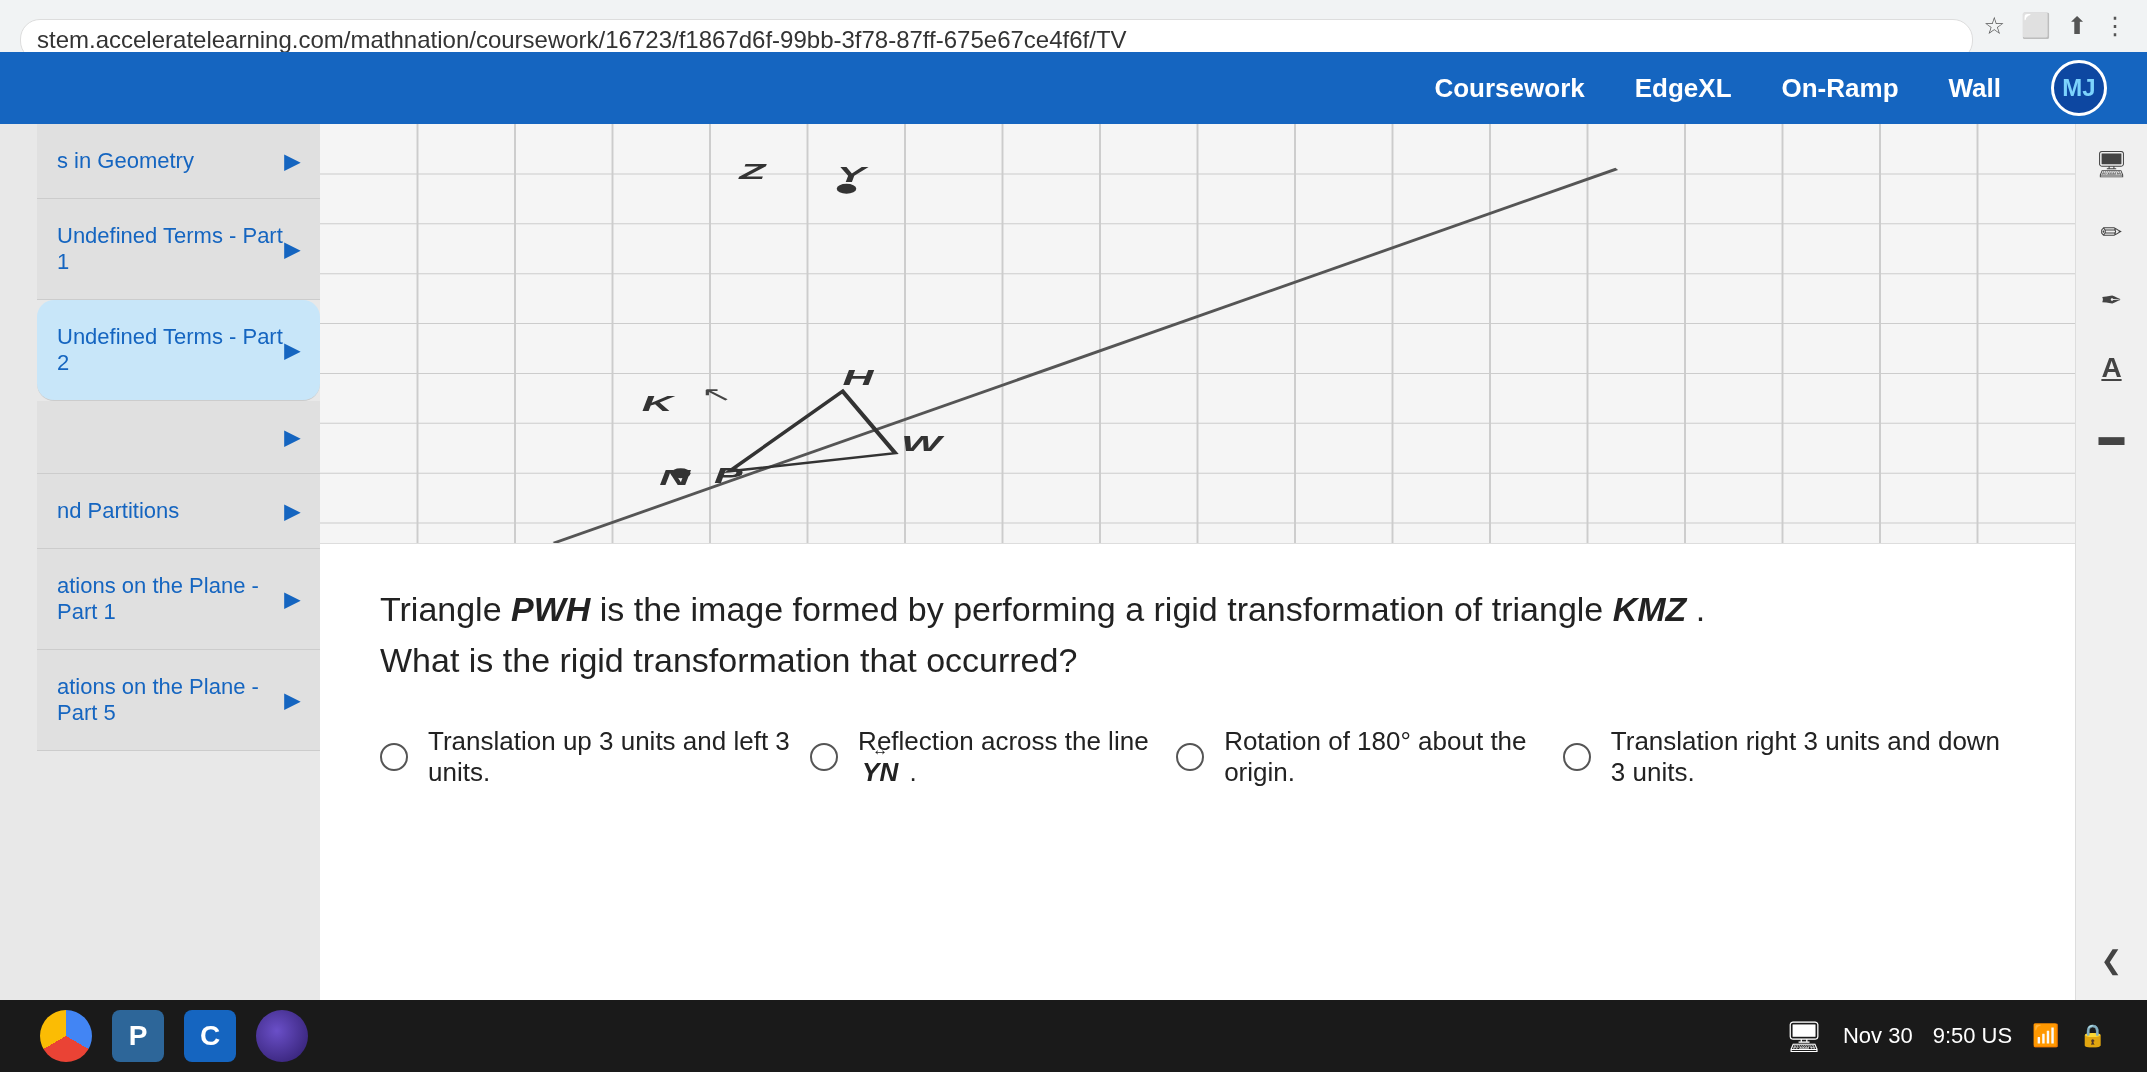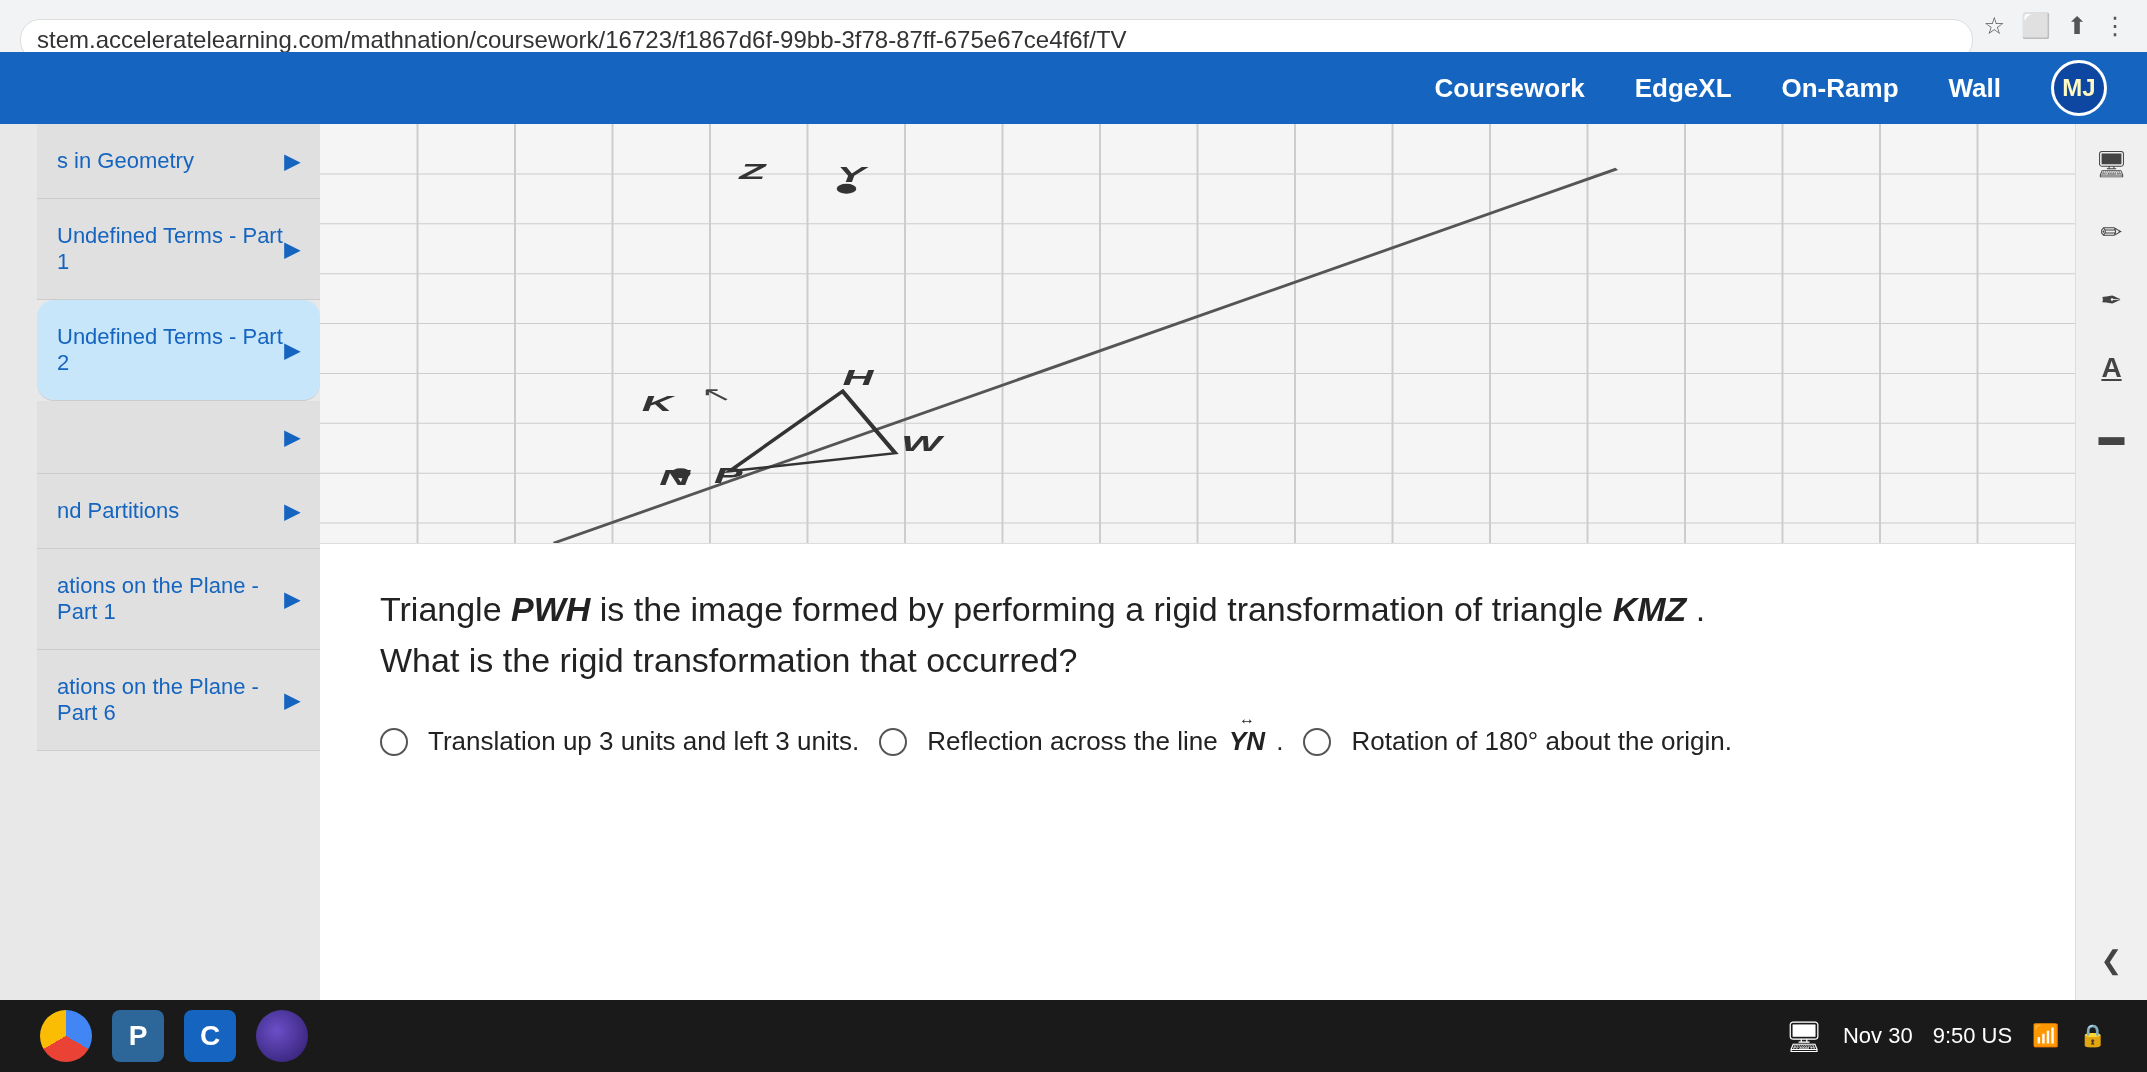--- a/index.html
+++ b/index.html
@@ -60,21 +60,21 @@
     }
     .nav-avatar {
       background: #0d47a1;
       border: 3px solid white;
       border-radius: 50%;
       width: 56px;
       height: 56px;
       display: flex;
       align-items: center;
       justify-content: center;
-      color: #fef9c3;
+      color: #7dd3fc;
       font-size: 24px;
       font-weight: bold;
     }
 
     
     .main-area {
       display: flex;
       flex: 1;
       overflow: hidden;
     }
@@ -311,21 +311,21 @@
     </div>
     <div class="sidebar-item">
       <span class="sidebar-item-label">nd Partitions</span>
       <span class="sidebar-arrow">▶</span>
     </div>
     <div class="sidebar-item">
       <span class="sidebar-item-label">ations on the Plane - Part 1</span>
       <span class="sidebar-arrow">▶</span>
     </div>
     <div class="sidebar-item">
-      <span class="sidebar-item-label">ations on the Plane - Part 6</span>
+      <span class="sidebar-item-label">ations on the Plane - Part 5</span>
       <span class="sidebar-arrow">▶</span>
     </div>
   </div>
 
   <div class="content-area">
 
     <div class="graph-area">
       <svg class="graph-canvas" viewBox="0 0 900 420" preserveAspectRatio="none">
 
         <line x1="0" y1="50" x2="900" y2="50" stroke="#ccc" stroke-width="1"></line>
@@ -399,20 +399,24 @@
             Reflection across the line <span style="position:relative; display:inline-block; margin: 0 4px;">
               <span style="position:absolute; top:-16px; left:0; right:0; text-align:center; font-size:16px;">↔</span>
               <em><strong>YN</strong></em>
             </span> .
           </span>
         </li>
         <li class="option-item">
           <div class="option-radio"></div>
           <span>Rotation of 180° about the origin.</span>
         </li>
+        <li class="option-item">
+          <div class="option-radio"></div>
+          <span>Translation right 3 units and down 3 units.</span>
+        </li>
       </ul>
     </div>
   </div>
 
   <div class="right-toolbar">
     <div class="toolbar-icon">🖥</div>
     <div class="toolbar-icon">✏</div>
     <div class="toolbar-icon">✒</div>
     <div class="toolbar-icon" style="font-weight:bold; text-decoration:underline; font-size:28px;">A</div>
     <div class="toolbar-icon">▬</div>

